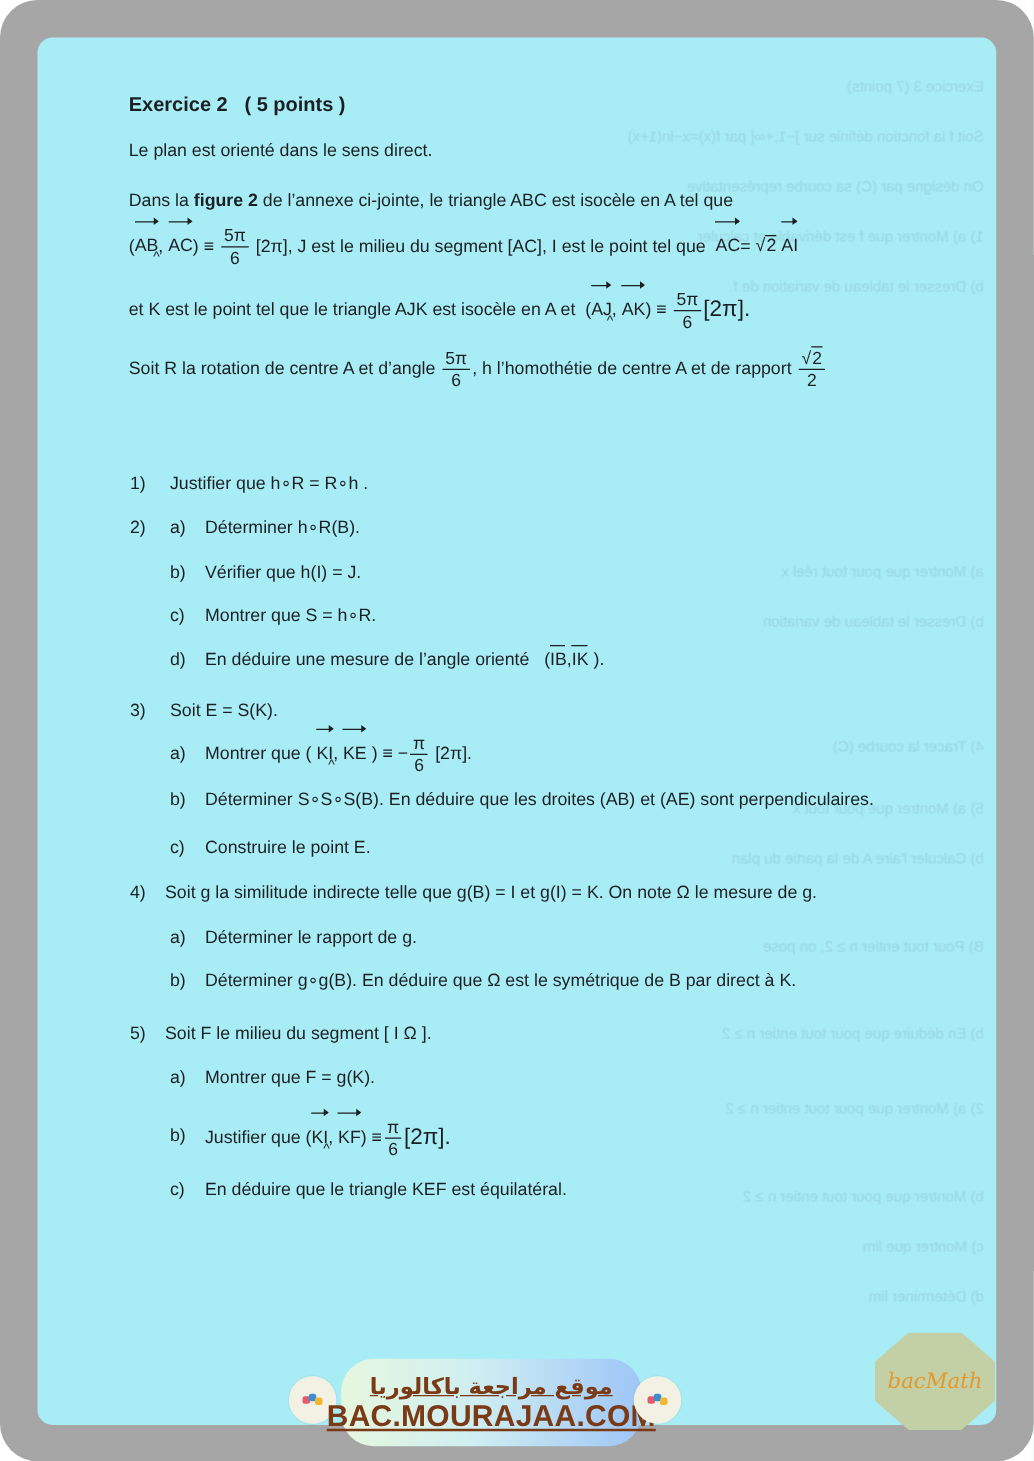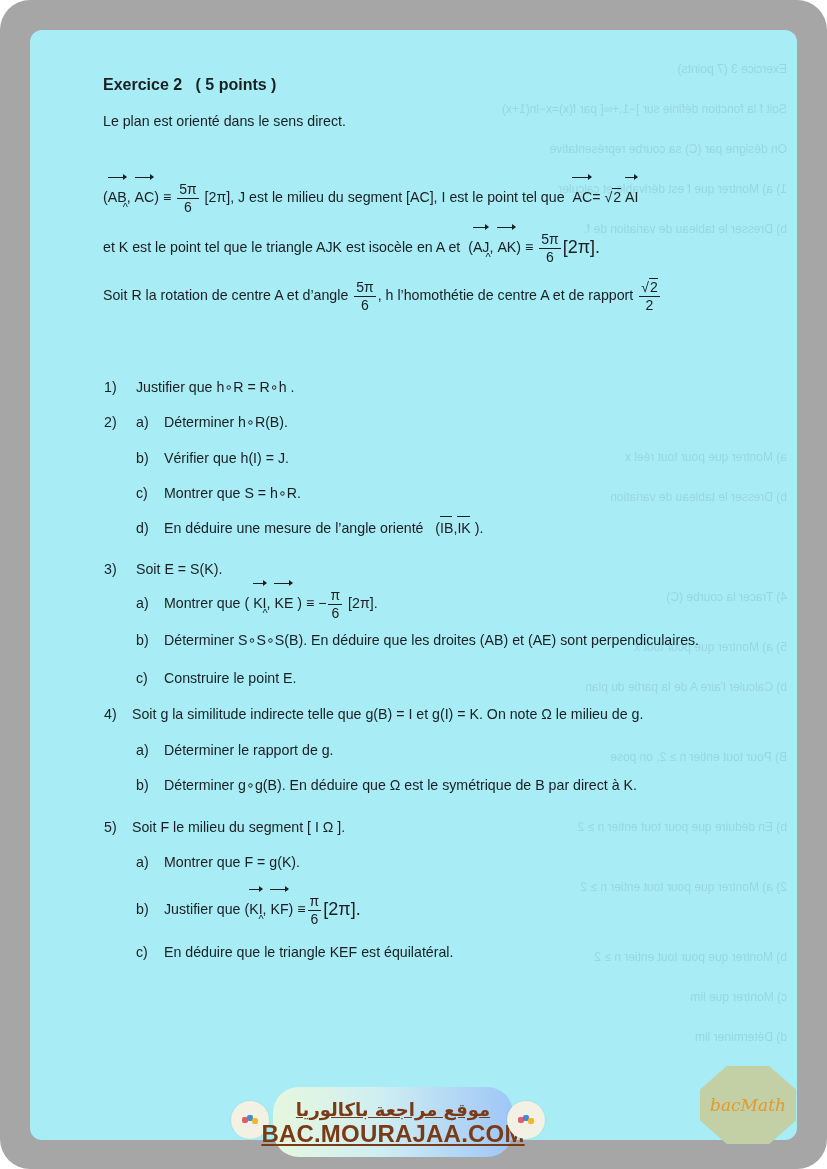--- a/index.html
+++ b/index.html
@@ -108,20 +108,23 @@
 
   <div class="content">
 
     <div class="line title" style="left:73px; top:46px;">
       <span>Exercice 2</span>&nbsp;&nbsp;
       <span>( 5 points )</span>
     </div>
 
     <div class="line" style="left:73px; top:82px;">Le plan est orienté dans le sens direct.</div>
 
+    <div class="line" style="left:73px; top:122px;">
+      <span>Dans la </span><span class="bold">figure 2</span><span> de l’annexe ci-jointe, le triangle ABC est isocèle en A  tel que</span>
+    </div>
 
     <div class="line" style="left:73px; top:150px; line-height:34px;">
       <span>(</span><span class="vec arrow">AB</span><span class="hat"><span>^</span></span><span>,</span>&nbsp;<span class="vec arrow">AC</span><span>) ≡</span>
       <span class="frac">
           <span class="numr">5π</span>
           <span>6</span>
         </span>
       <span>[2π]</span><span>, J est le milieu du segment [AC], I est le point tel que</span>&nbsp;&nbsp;<span class="vec arrow">AC</span><span>=</span>&nbsp;<span class="sqrt">√<span class="rad">2</span></span>&nbsp;<span class="vec arrow">AI</span>
     </div>
 
@@ -185,21 +188,21 @@
       <span class="letter" style="left:0;">b)</span>
       <span style="position:absolute; left:28px;">Déterminer S∘S∘S(B). En déduire que les droites (AB) et (AE) sont perpendiculaires.</span>
     </div>
     <div class="line" style="left:106px; top:639px;">
       <span class="letter" style="left:0;">c)</span>
       <span style="position:absolute; left:28px;">Construire le point  E.</span>
     </div>
 
     <div class="line" style="left:74px; top:675px;">
       <span class="num" style="left:0;">4)</span>
-      <span style="position:absolute; left:28px;">Soit  g la similitude indirecte telle que  g(B) = I  et  g(I) = K.  On note Ω le milieu de g.</span>
+      <span style="position:absolute; left:28px;">Soit  g la similitude indirecte telle que  g(B) = I  et  g(I) = K.  On note Ω le mesure de g.</span>
     </div>
     <div class="line" style="left:106px; top:711px;">
       <span class="letter" style="left:0;">a)</span>
       <span style="position:absolute; left:28px;">Déterminer le rapport de g.</span>
     </div>
     <div class="line" style="left:106px; top:746px;">
       <span class="letter" style="left:0;">b)</span>
       <span style="position:absolute; left:28px;">Déterminer g∘g(B).  En déduire que Ω est le symétrique de B par direct à K.</span>
     </div>
 

